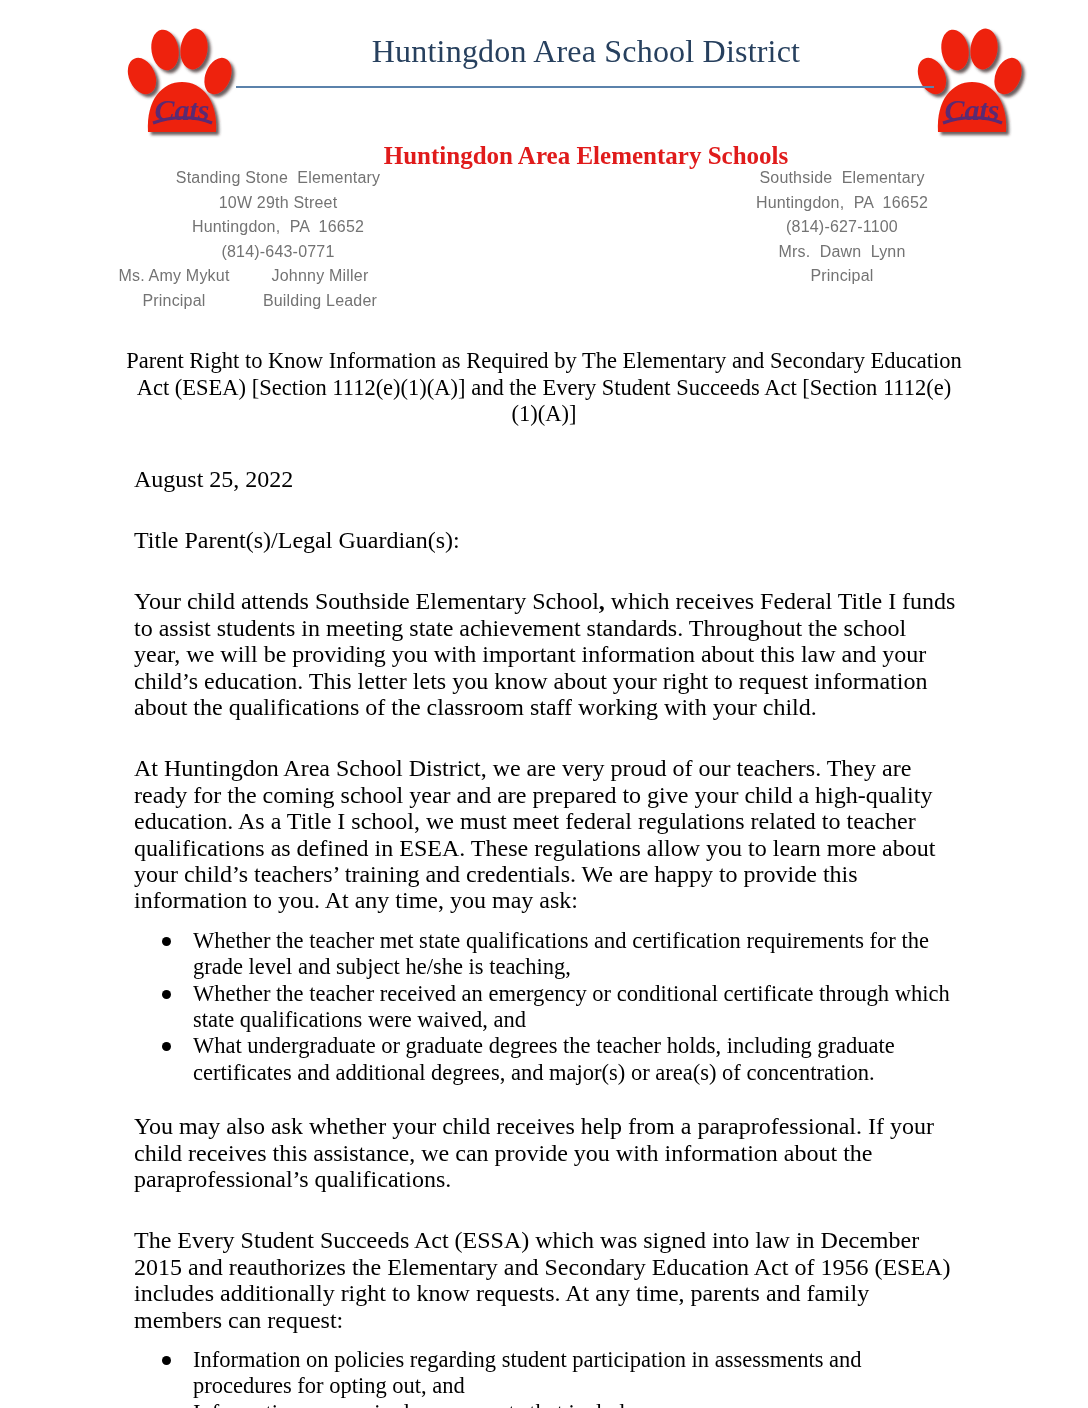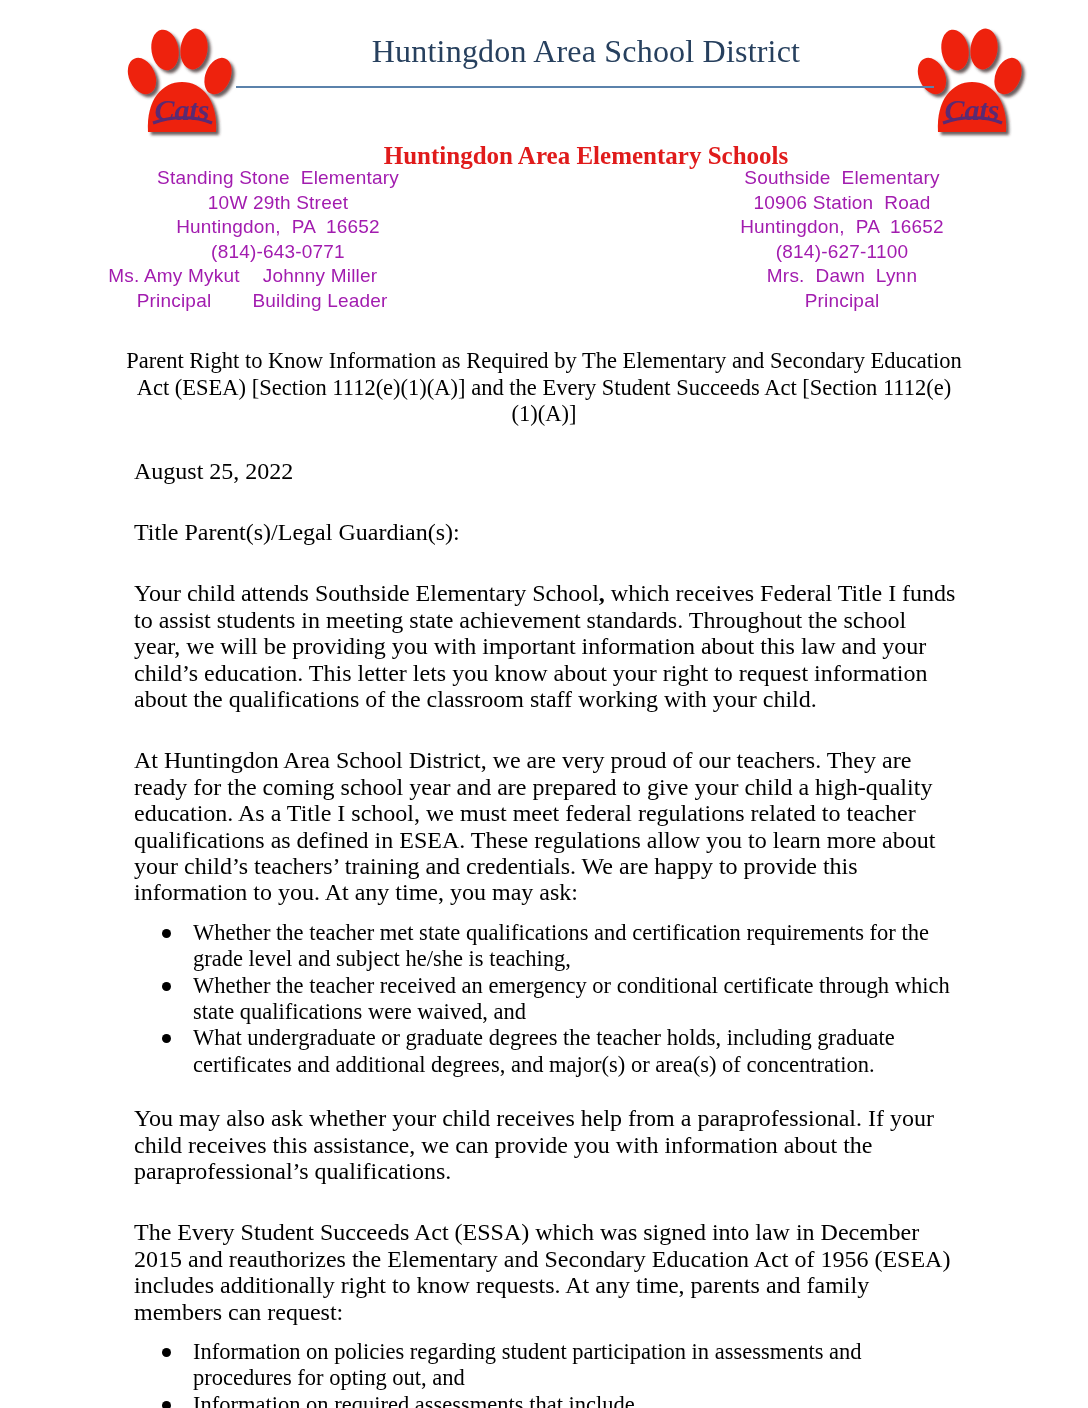--- a/index.html
+++ b/index.html
@@ -78,40 +78,40 @@
   
   .schools {
     position: relative;
     margin-top: 14px;
     height: 146px;
   }
   .school {
     position: absolute;
     text-align: center;
     font-family: "Liberation Sans", sans-serif;
-    font-size: 19px;
+    font-size: 16px;
     line-height: 24.6px;
-    color: #a21caf;
+    color: #737373;
     letter-spacing: 0.2px;
   }
   .school-left  { left: 108px; width: 340px; }
   .school-right { left: 672px; width: 340px; }
 
   .school .line { white-space: pre; }
 
   .two-col {
     display: flex;
     justify-content: flex-start;
   }
   .two-col .c1 { width: 132px; text-align: center; }
   .two-col .c2 { width: 160px; text-align: center; }
 
   
   .doc-title {
-    margin: 36px auto 0 auto;
+    margin: 36px auto 8px auto;
     width: 840px;
     text-align: center;
     font-size: 22.5px;
     line-height: 26.5px;
   }
 
   .body-block {
     margin: 0 auto;
     width: 838px;
     padding-left: 2px;
@@ -237,21 +237,20 @@
         <div class="c2">Johnny  Miller</div>
       </div>
       <div class="two-col">
         <div class="c1">Principal</div>
         <div class="c2">Building  Leader</div>
       </div>
     </div>
 
     <div class="school school-right">
       <div class="line">Southside  Elementary</div>
-      <div class="line">10906 Station  Road</div>
       <div class="line">Huntingdon,  PA  16652</div>
       <div class="line">(814)-627-1100</div>
       <div class="line">Mrs.  Dawn  Lynn</div>
       <div class="line">Principal</div>
     </div>
   </div>
 
   <div class="doc-title">Parent Right to Know Information as Required by The Elementary and Secondary Education Act (ESEA) [Section 1112(e)(1)(A)] and the Every Student Succeeds Act [Section 1112(e)(1)(A)]</div>
 
   <div class="body-block">

